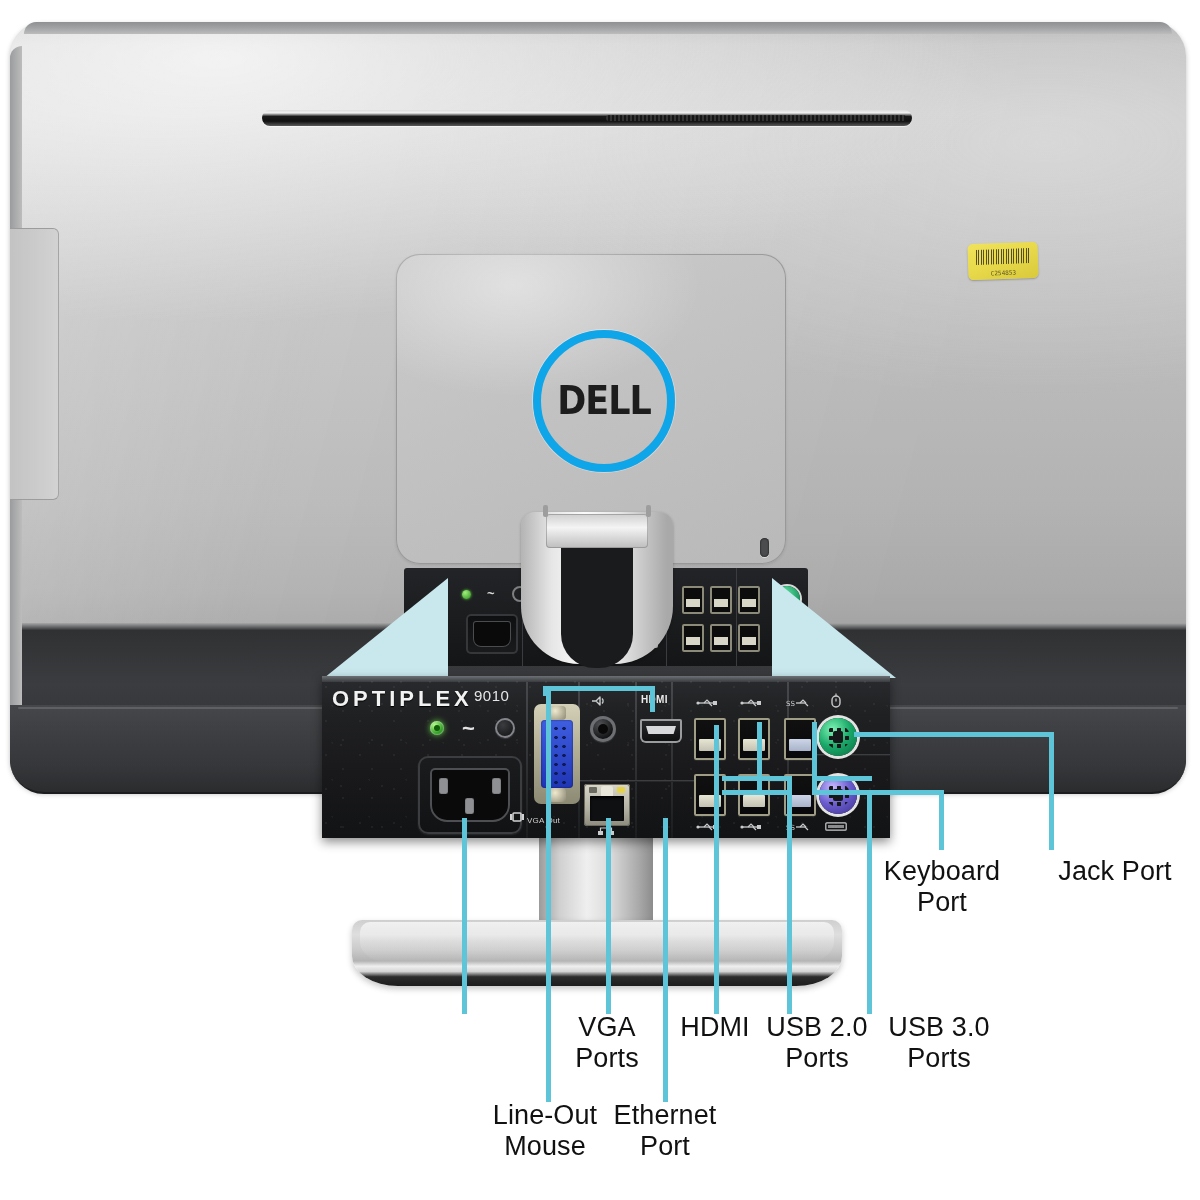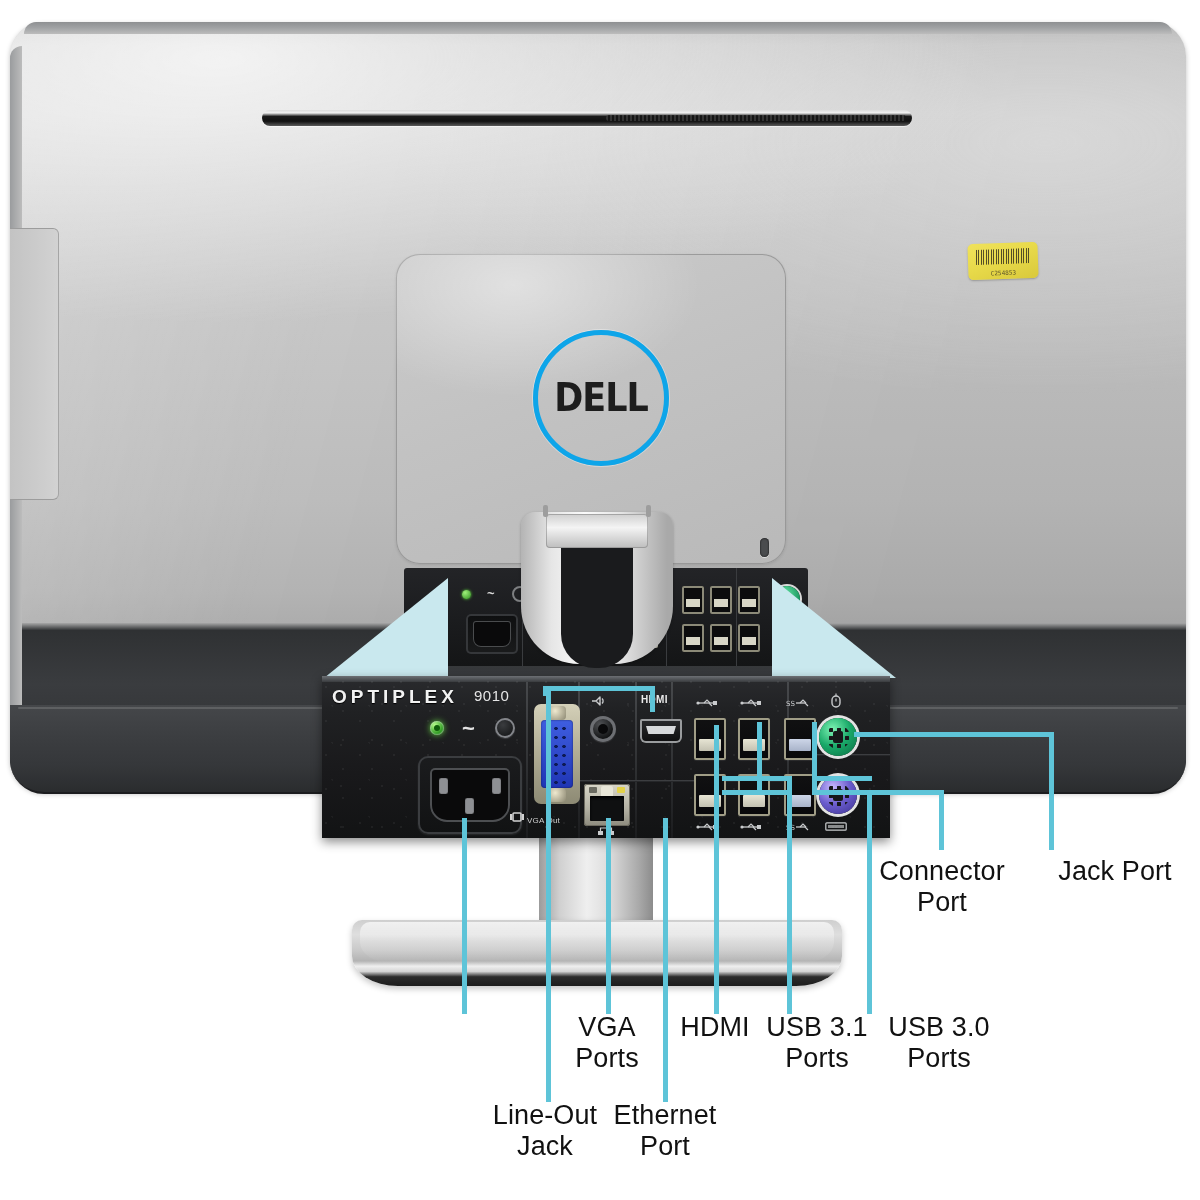--- a/index.html
+++ b/index.html
@@ -82,21 +82,21 @@
   }
   .back-plate:after{
     content:"";position:absolute;inset:0;border-radius:24px;
     background:radial-gradient(80% 60% at 30% 10%, rgba(255,255,255,.45), rgba(255,255,255,0) 60%);
   }
 
   
   .dell-logo{
     position:absolute;left:533px;top:330px;width:126px;height:126px;
     border-radius:50%;
-    border:5px solid #0ea5e9;
+    border:8px solid #0ea5e9;
     display:flex;align-items:center;justify-content:center;
     box-shadow:0 0 0 1px rgba(255,255,255,.35);
   }
   .dell-word{
     font-family:"DejaVu Sans", sans-serif;
     font-weight:700;font-size:35px;color:#1d1d1d;letter-spacing:-1px;
     transform:scaleY(1.12);
   }
 
   
@@ -238,21 +238,21 @@
   }
   .panel-top-lip{
     position:absolute;left:0;top:0;width:100%;height:6px;
     background:linear-gradient(180deg,#6d7074,#3a3c3f);
   }
   .panel-divider{position:absolute;top:6px;width:2px;height:156px;
     background:linear-gradient(180deg,#47494c,#1b1c1e);}
 
   .optiplex-word{
     position:absolute;left:10px;top:10px;
-    color:#f2f2f2;font-size:19px;font-weight:700;letter-spacing:4px;
+    color:#f2f2f2;font-size:22px;font-weight:700;letter-spacing:4px;
     text-shadow:0 1px 1px #000;
   }
   .model-num{
     position:absolute;left:152px;top:11px;
     color:#e6e6e6;font-size:15px;font-weight:400;letter-spacing:.5px;
   }
 
   
   .led-green{
     position:absolute;width:14px;height:14px;border-radius:50%;
@@ -585,27 +585,27 @@
   <div class="lead h" style="left:812px;top:790px;width:60px"></div>
   <div class="lead v" style="left:867px;top:790px;height:224px"></div>
 
   <div class="lead h" style="left:854px;top:790px;width:90px"></div>
   <div class="lead v" style="left:939px;top:790px;height:60px"></div>
 
   <div class="lead h" style="left:854px;top:732px;width:200px"></div>
   <div class="lead v" style="left:1049px;top:732px;height:118px"></div>
 
   <div class="label" style="left:450px;top:1100px;width:190px">Line-Out
-Jack</div>
+Mouse</div>
   <div class="label" style="left:552px;top:1012px;width:110px">VGA
 Ports</div>
   <div class="label" style="left:606px;top:1100px;width:118px">Ethernet
 Port</div>
   <div class="label" style="left:665px;top:1012px;width:100px">HDMI</div>
-  <div class="label" style="left:758px;top:1012px;width:118px">USB 3.1
+  <div class="label" style="left:758px;top:1012px;width:118px">USB 2.0
 Ports</div>
   <div class="label" style="left:880px;top:1012px;width:118px">USB 3.0
 Ports</div>
-  <div class="label" style="left:862px;top:856px;width:160px">Connector
+  <div class="label" style="left:862px;top:856px;width:160px">Keyboard
 Port</div>
   <div class="label" style="left:1030px;top:856px;width:170px">Jack Port</div>
 
 </div>
 
 </body></html>

